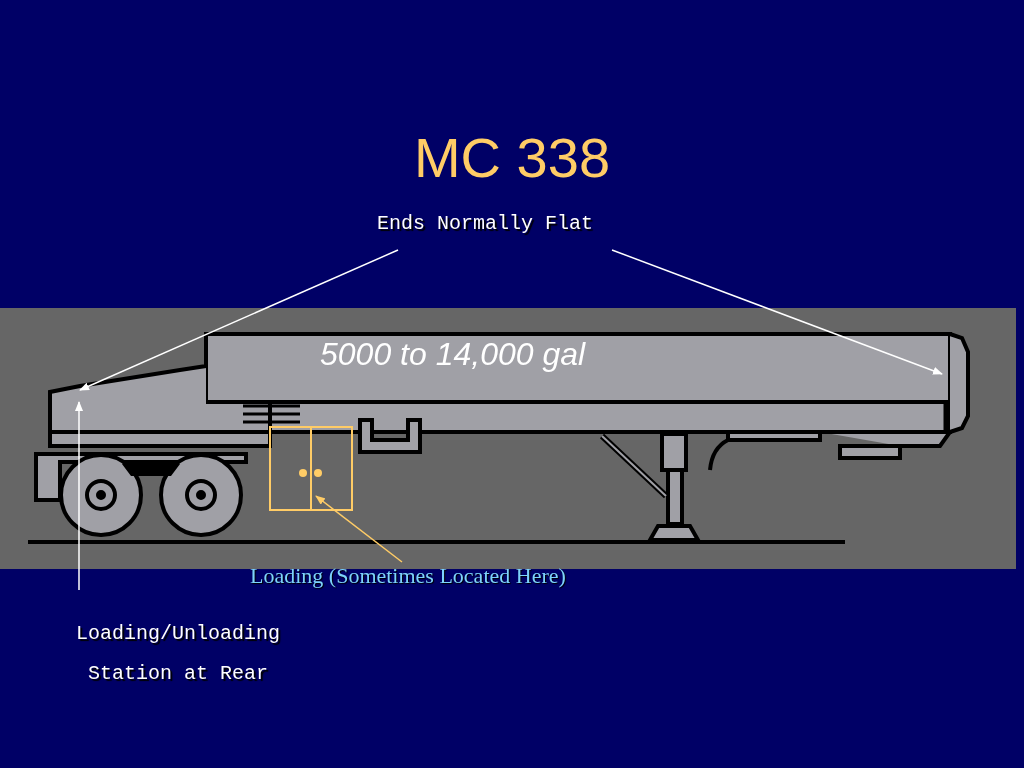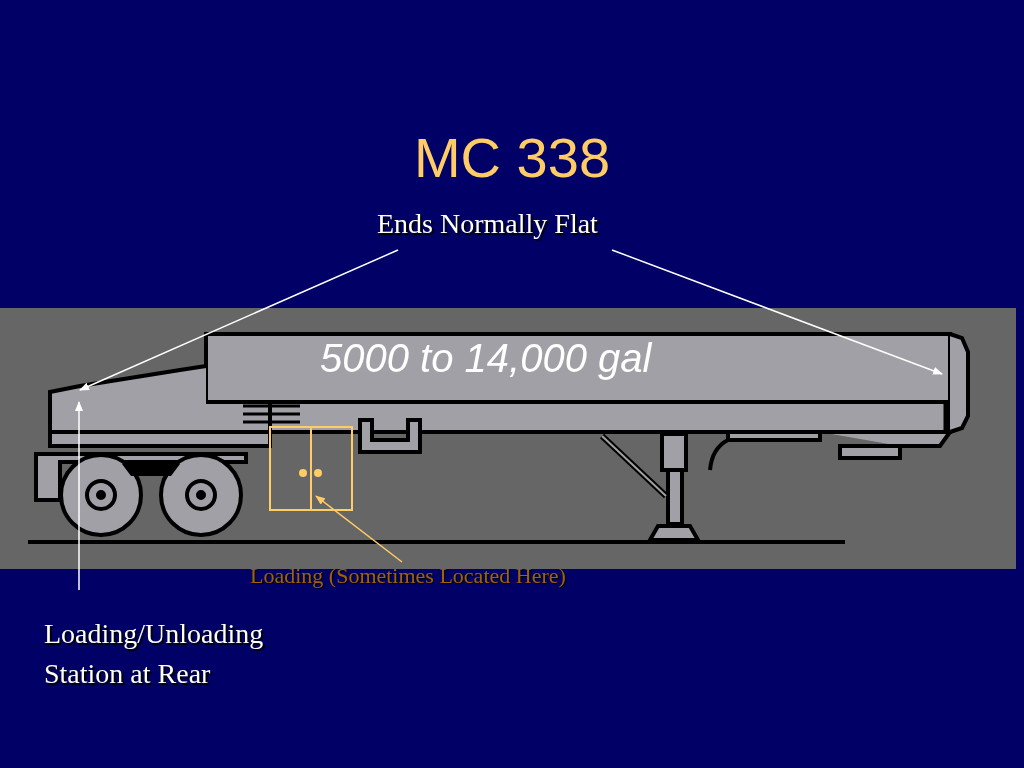--- a/index.html
+++ b/index.html
@@ -1,24 +1,24 @@
 <!DOCTYPE html>
 <html><head>
 <meta charset="utf-8">
 <style>
   html, body { margin:0; padding:0; }
   body { width:1024px; height:768px; background:#000066; position:relative; overflow:hidden; font-family:"Liberation Serif", serif; }
   .title { position:absolute; left:0; width:1024px; top:100px; text-align:center; font-family:"Liberation Sans", sans-serif; font-size:56px; color:#FFCC66; line-height:1;margin-top:30px; }
-  .lbl { position:absolute; color:#FFFFFF; font-family:Liberation Serif, serif; font-size:28px; text-shadow:2px 2px 1px #000; line-height:40px; white-space:nowrap; }
+  .lbl { position:absolute; color:#FFFFFF; font-family:Liberation Mono, monospace; font-size:20px; text-shadow:2px 2px 1px #000; line-height:40px; white-space:nowrap; }
   .ends { left:377px; top:204px; }
-  .rear { left:44px; top:614px; width:268px; }
+  .rear { left:44px; top:614px; text-align:center; width:268px; }
   .press { left:590px; top:632px; }
   .press .l2 { display:block; padding-left:38px; }
-  .loadmid { position:absolute; left:250px; top:563px; font-size:22px; color:#a16207; font-family:"Liberation Serif", serif; text-shadow:1px 1px 1px #000; white-space:nowrap; }
-  .gal { position:absolute; left:320px; top:336px; font-family:"Liberation Sans", sans-serif; font-style:italic; font-size:40px; color:#FFFFFF; white-space:nowrap; }
+  .loadmid { position:absolute; left:250px; top:563px; font-size:22px; color:#7dd3fc; font-family:"Liberation Serif", serif; text-shadow:1px 1px 1px #000; white-space:nowrap; }
+  .gal { position:absolute; left:320px; top:336px; font-family:"Liberation Sans", sans-serif; font-style:italic; font-size:32px; color:#FFFFFF; white-space:nowrap; }
   svg { position:absolute; left:0; top:0; }
 </style>
 </head>
 <body>
 
 <div class="title">MC 338</div>
 
 <div class="lbl ends">Ends Normally Flat</div>
 
 <svg width="1024" height="768">

